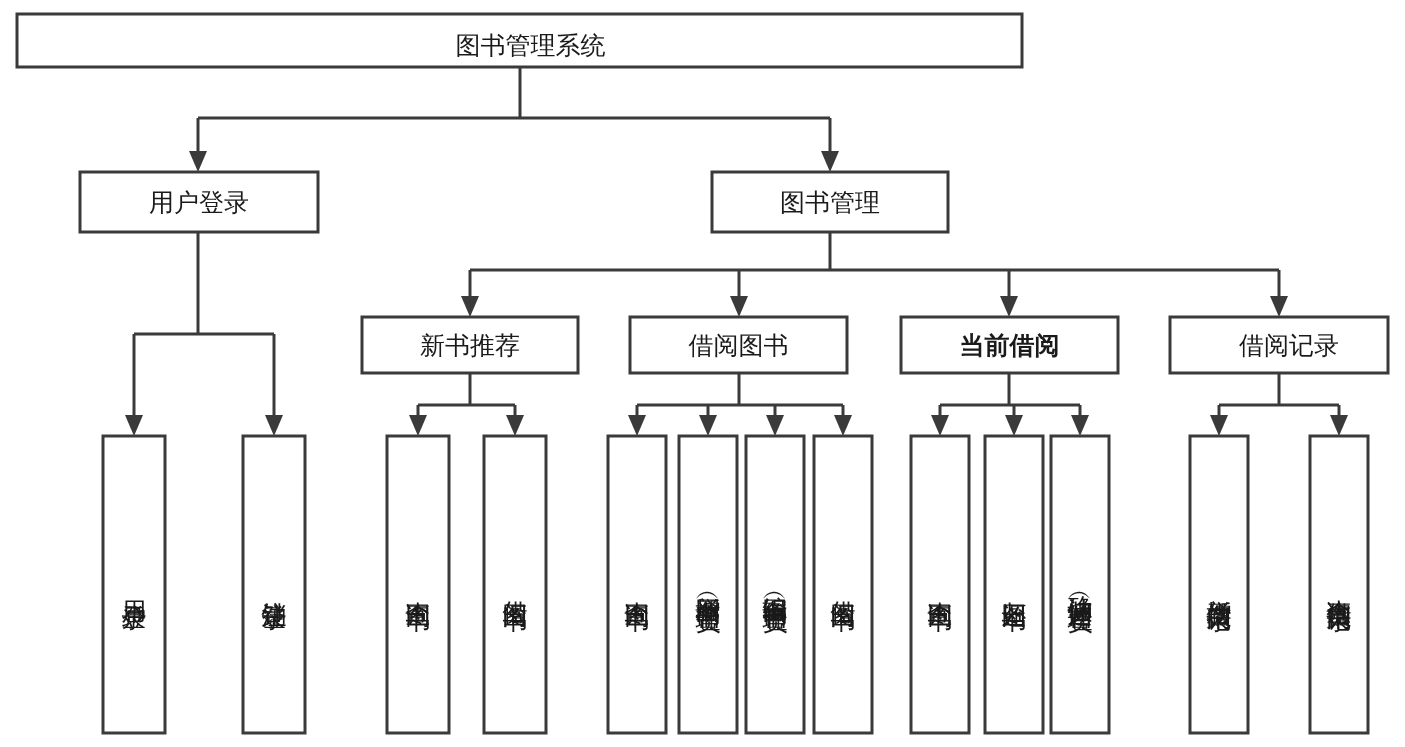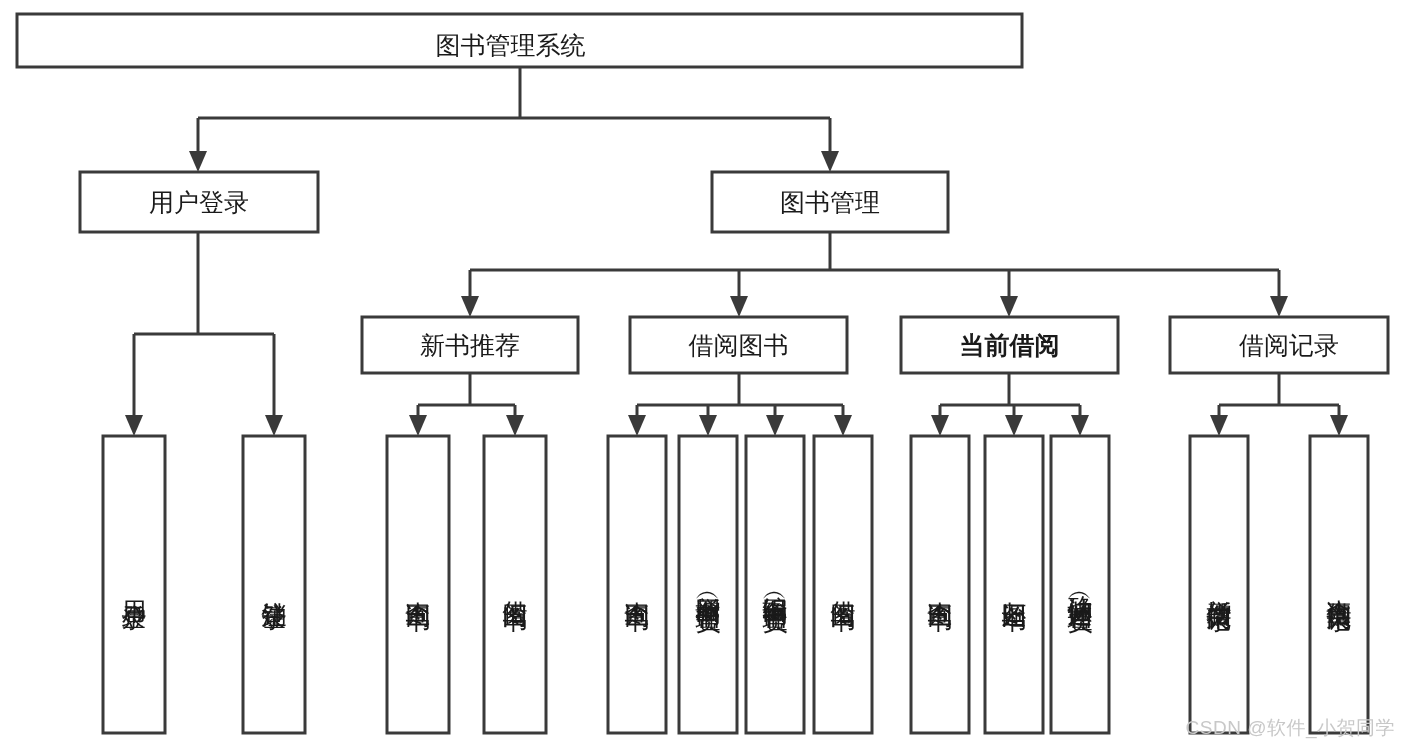--- a/index.html
+++ b/index.html
@@ -161,21 +161,21 @@
         <rect x="814" y="436" width="58" height="297" class="node-box"></rect>
         <rect x="911" y="436" width="58" height="297" class="node-box"></rect>
         <rect x="985" y="436" width="58" height="297" class="node-box"></rect>
         <rect x="1051" y="436" width="58" height="297" class="node-box"></rect>
         <rect x="1190" y="436" width="58" height="297" class="node-box"></rect>
         <rect x="1310" y="436" width="58" height="297" class="node-box"></rect>
       </g>
   </svg>
 
   <div id="labels-layer">
-      <div class="horiz-text-wrap" style="left: 8px; top: 14px; width: 1005px; height: 63px;">图书管理系统</div>
+      <div class="horiz-text-wrap" style="left: 28px; top: 14px; width: 1005px; height: 63px;">图书管理系统</div>
       <div class="horiz-text-wrap" style="left: 80px; top: 172px; width: 238px; height: 60px;">用户登录</div>
       <div class="horiz-text-wrap" style="left: 712px; top: 172px; width: 236px; height: 60px;">图书管理</div>
       <div class="horiz-text-wrap" style="left: 362px; top: 317px; width: 216px; height: 56px; text-align: center;">新书推荐</div>
       <div class="horiz-text-wrap" style="left: 630px; top: 317px; width: 217px; height: 56px;">借阅图书</div>
       <div class="horiz-text-wrap" style="left: 901px; top: 317px; width: 217px; height: 56px; font-weight: bold;">当前借阅</div>
       <div class="horiz-text-wrap" style="left: 1170px; top: 317px; width: 218px; height: 56px; padding-left: 10px;">借阅记录</div>
       <div class="vert-text-wrap" style="left: 103px; top: 436px; width: 62px; height: 297px;">用户登录</div>
       <div class="vert-text-wrap" style="left: 243px; top: 436px; width: 62px; height: 297px;">注销登录</div>
       <div class="vert-text-wrap" style="left: 387px; top: 436px; width: 62px; height: 297px;">查询图书</div>
       <div class="vert-text-wrap" style="left: 484px; top: 436px; width: 62px; height: 297px;">借阅图书</div>
@@ -183,15 +183,14 @@
       <div class="vert-text-wrap" style="left: 679px; top: 436px; width: 58px; height: 297px;">新增图书（管理员）</div>
       <div class="vert-text-wrap" style="left: 746px; top: 436px; width: 58px; height: 297px;">编辑图书（管理员）</div>
       <div class="vert-text-wrap" style="left: 814px; top: 436px; width: 58px; height: 297px;">借阅图书</div>
       <div class="vert-text-wrap" style="left: 911px; top: 436px; width: 58px; height: 297px;">查询图书</div>
       <div class="vert-text-wrap" style="left: 985px; top: 436px; width: 58px; height: 297px;">归还图书</div>
       <div class="vert-text-wrap" style="left: 1051px; top: 436px; width: 58px; height: 297px;">确认归还（管理员）</div>
       <div class="vert-text-wrap" style="left: 1190px; top: 436px; width: 58px; height: 297px;">新增借阅记录</div>
       <div class="vert-text-wrap" style="left: 1310px; top: 436px; width: 58px; height: 297px;">查询借阅记录</div>
     </div>
 
-  <div id="watermark">CSDN @软件_小贺同学</div>
 
 </div>
 
 </body></html>

